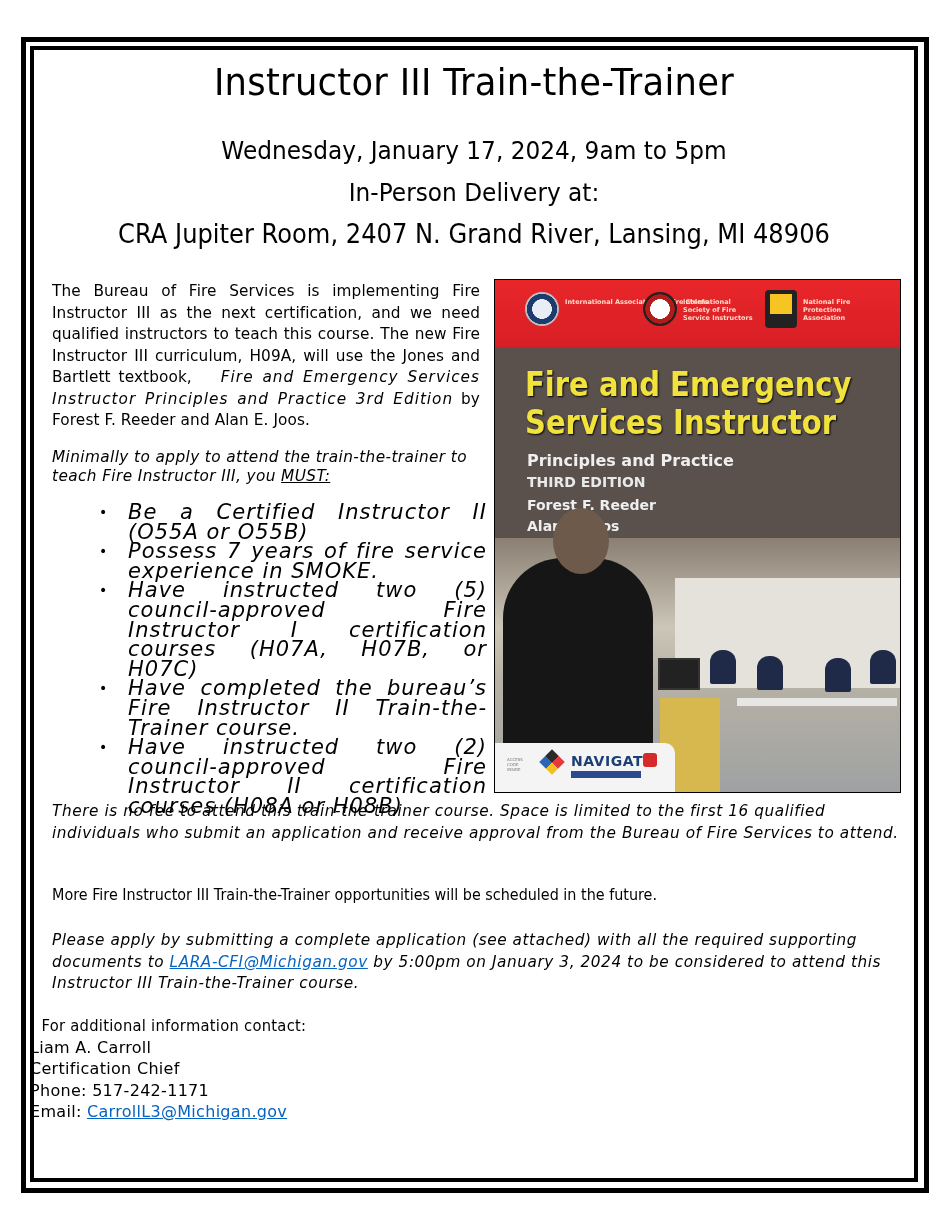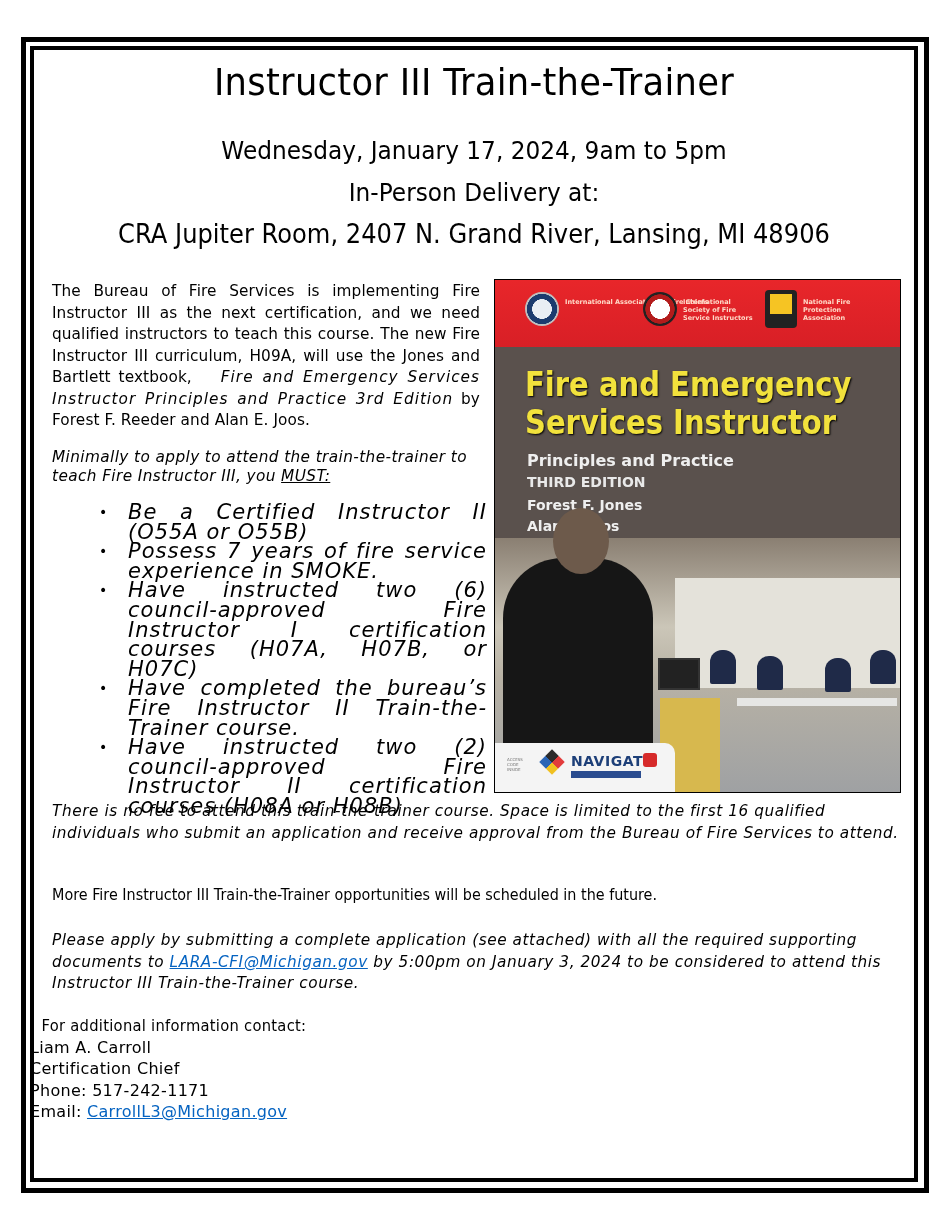--- a/index.html
+++ b/index.html
@@ -82,21 +82,21 @@
 <div class="sub sub2">In-Person Delivery at:</div>
 <div class="sub sub3">CRA Jupiter Room, 2407 N. Grand River, Lansing, MI 48906</div>
 
 <div class="intro"><span>The Bureau of Fire Services is implementing Fire Instructor III as the next certification, and we need qualified instructors to teach this course. The new Fire Instructor III curriculum, H09A, will use the Jones and Bartlett textbook, </span><i>Fire and Emergency Services Instructor Principles and Practice 3rd Edition</i><span> by Forest F. Reeder and Alan E. Joos.</span></div>
 
 <div class="must"><span>Minimally to apply to attend the train-the-trainer to teach Fire Instructor III, you </span><u>MUST:</u></div>
 
 <ul class="reqs">
   <li>Be a Certified Instructor II (O55A or O55B)</li>
   <li>Possess 7 years of fire service experience in SMOKE.</li>
-  <li>Have instructed two (6) council-approved Fire Instructor I certification courses (H07A, H07B, or H07C)</li>
+  <li>Have instructed two (5) council-approved Fire Instructor I certification courses (H07A, H07B, or H07C)</li>
   <li>Have completed the bureau’s Fire Instructor II Train-the-Trainer course.</li>
   <li>Have instructed two (2) council-approved Fire Instructor II certification courses (H08A or H08B)</li>
 </ul>
 
 <div class="book">
   <div class="book-top">
     <div class="logo logo1"></div>
     <div class="logo-text" style="left:70px">International Association of Fire Chiefs</div>
     <div class="logo logo2"></div>
     <div class="logo-text" style="left:188px;width:75px">International Society of Fire Service Instructors</div>
@@ -105,21 +105,21 @@
       </div>
     <div class="logo-text" style="left:308px;width:70px">National Fire Protection Association</div>
   </div>
   <div class="book-title">
     <div>Fire and Emergency</div>
     <div>Services Instructor</div>
   </div>
   <div class="book-sub">Principles and Practice</div>
   <div class="book-ed">THIRD EDITION</div>
   <div class="book-auth">
-    <div>Forest F. Jones</div>
+    <div>Forest F. Reeder</div>
     <div>Alan E. Joos</div>
   </div>
   <div class="photo">
     <div class="wall"></div>
     <div class="desk"></div>
     <div class="student" style="left:215px;top:112px"></div>
     <div class="student" style="left:262px;top:118px"></div>
     <div class="student" style="left:330px;top:120px"></div>
     <div class="student" style="left:375px;top:112px"></div>
     <div class="laptop"></div>

